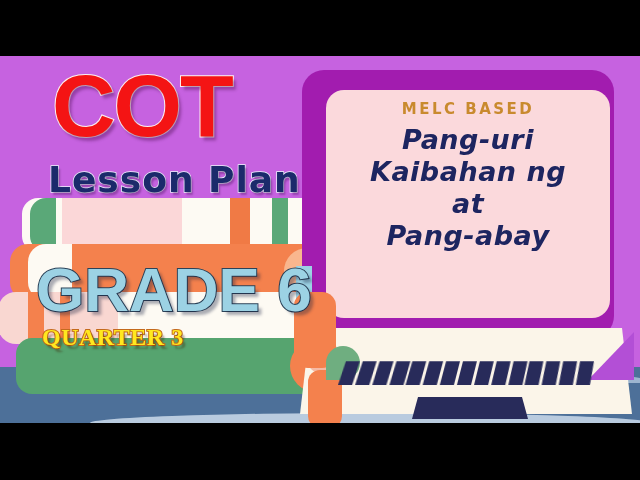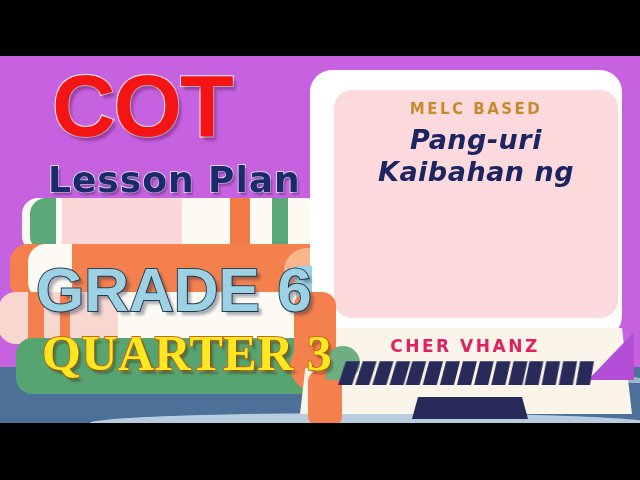--- a/index.html
+++ b/index.html
@@ -119,35 +119,35 @@
     font-weight:bold; font-size:62px;
     letter-spacing:0px;
     color:#9cd2e4;
     -webkit-text-stroke:2px #2b4258;
     paint-order: stroke fill;
     text-shadow: 4px 4px 3px rgba(20,30,60,.35);
   }
   #t-quarter {
     left:42px; top:268px;
     font-family:"Liberation Serif", serif;
-    font-weight:bold; font-size:50px;
+    font-weight:bold; font-size:24px;
     letter-spacing:.5px;
     color:#ffe81f;
     -webkit-text-stroke:2px #c46a1c;
     paint-order: stroke fill;
     text-shadow: 3px 4px 2px rgba(60,30,0,.35);
   }
 
   
   #laptop { position:absolute; left:300px; top:14px; width:330px; height:350px; z-index:15; }
 
   .lid {
-    position:absolute; left:10px; top:0;
+    position:absolute; left:2px; top:0;
     width:312px; height:268px;
-    background:#ffffff;
+    background:#a21caf;
     border-radius:22px;
   }
   .screen {
     position:absolute; left:24px; top:20px;
     width:284px; height:228px;
     background:#fbd9dc;
     border-radius:18px;
     overflow:hidden;
   }
   .screen-inner {
@@ -275,29 +275,30 @@
       <div class="deco-green"></div>
       <div class="deco-orange2"></div>
 
       <div class="lid">
         <div class="screen">
           <div class="screen-inner">
             <div id="s-melc">MELC BASED</div>
             <div id="s-title">
               <span>Pang-uri</span>
               <span>Kaibahan ng</span>
+              <span>at</span>
+              <span>Pang-abay</span>
             </div>
           </div>
         </div>
       </div>
 
       <div class="wedge"></div>
       <div class="deck"></div>
 
-      <div id="cher">CHER VHANZ</div>
 
       <div class="keyboard" id="keyboard">
           <div class="key"></div>
           <div class="key"></div>
           <div class="key"></div>
           <div class="key"></div>
           <div class="key"></div>
           <div class="key"></div>
           <div class="key"></div>
           <div class="key"></div>

